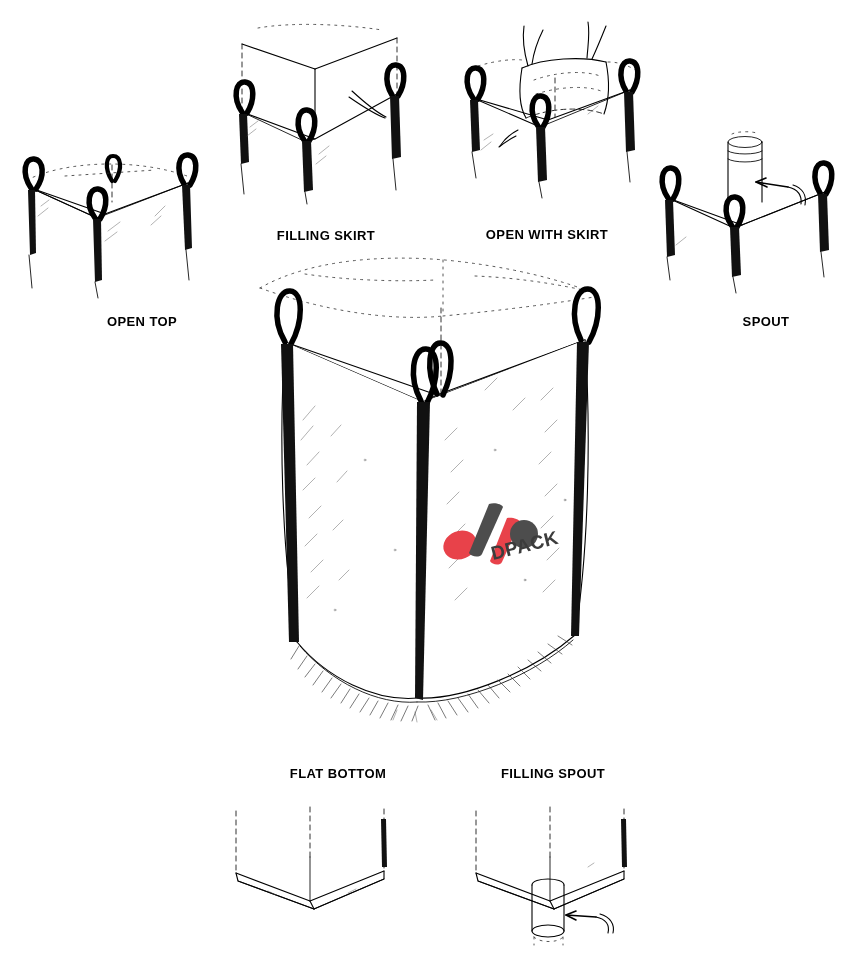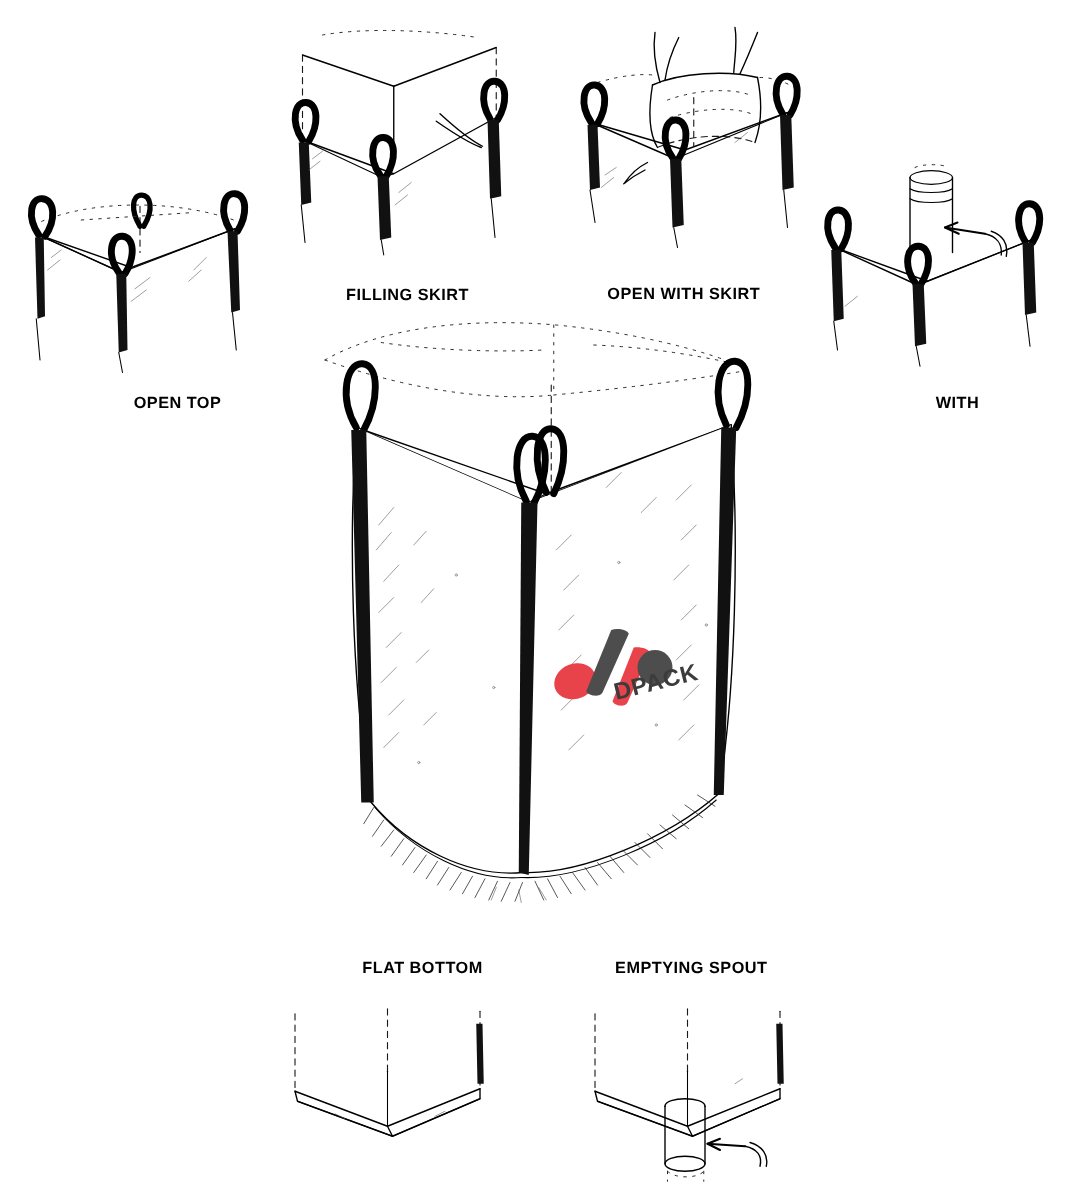--- a/index.html
+++ b/index.html
@@ -228,21 +228,21 @@
       </g>
 
       <g>
         <path class="looparc" d="M170,68 C161,53 165,37 174,38 C184,39 184,56 176,69"></path>
         <path class="strapfill" d="M168,69 L177,69 L179,125 L170,127 Z"></path>
         <path class="ln-t" d="M171,127 L174,152"></path>
       </g>
       <path class="shade-lt" d="M26,120 L36,112"></path>
     </svg>
   </div>
-  <div class="caption center-al" style="left:766px; top:314px;">WITH</div>
+  <div class="caption center-al" style="left:766px; top:314px;">SPOUT</div>
 
   <div class="diagram" style="left:245px; top:250px; width:375px; height:505px;">
     <svg width="375" height="505" viewBox="0 0 375 505" aria-hidden="true">
 
       <path class="ln-dd" d="M15,38 C60,12 130,4 200,10 C262,16 320,30 355,46"></path>
       <path class="ln-dd" d="M15,38 C70,58 140,72 198,66"></path>
       <path class="ln-dd" d="M198,66 C262,60 320,52 355,46"></path>
       <path class="ln-dd" d="M198,10 L198,66"></path>
       <path class="ln-dd" d="M60,24 C100,30 150,32 190,30"></path>
       <path class="ln-dd" d="M230,26 C280,28 320,36 348,42"></path>
@@ -342,21 +342,21 @@
       <path class="ln" d="M8,68 L82,96 L156,66"></path>
       <path class="ln" d="M8,68 L10,76 L86,104 L156,74 L156,66"></path>
       <path class="ln" d="M82,96 L86,104"></path>
       <path class="ln-t" d="M10,76 L86,104"></path>
       <path class="ln-t" d="M86,104 L156,74"></path>
       <path class="ln-t" d="M82,52 L82,96"></path>
       <path class="shade-lt" d="M40,86 L48,90 M120,88 L128,84"></path>
     </svg>
   </div>
 
-  <div class="caption center-al" style="left:553px; top:766px;">EMPTYING SPOUT</div>
+  <div class="caption center-al" style="left:553px; top:766px;">FILLING SPOUT</div>
   <div class="diagram" style="left:468px; top:805px; width:185px; height:150px;">
     <svg width="185" height="150" viewBox="0 0 185 150" aria-hidden="true">
 
       <path class="ln-d" d="M8,6 L8,68"></path>
       <path class="ln-d" d="M82,2 L82,52"></path>
       <path class="ln-d" d="M156,4 L156,66"></path>
       <path class="strapfill" d="M153,14 L158,14 L159,62 L154,62 Z"></path>
 
       <path class="ln" d="M8,68 L82,96 L156,66"></path>
       <path class="ln" d="M8,68 L10,76 L86,104 L156,74 L156,66"></path>

